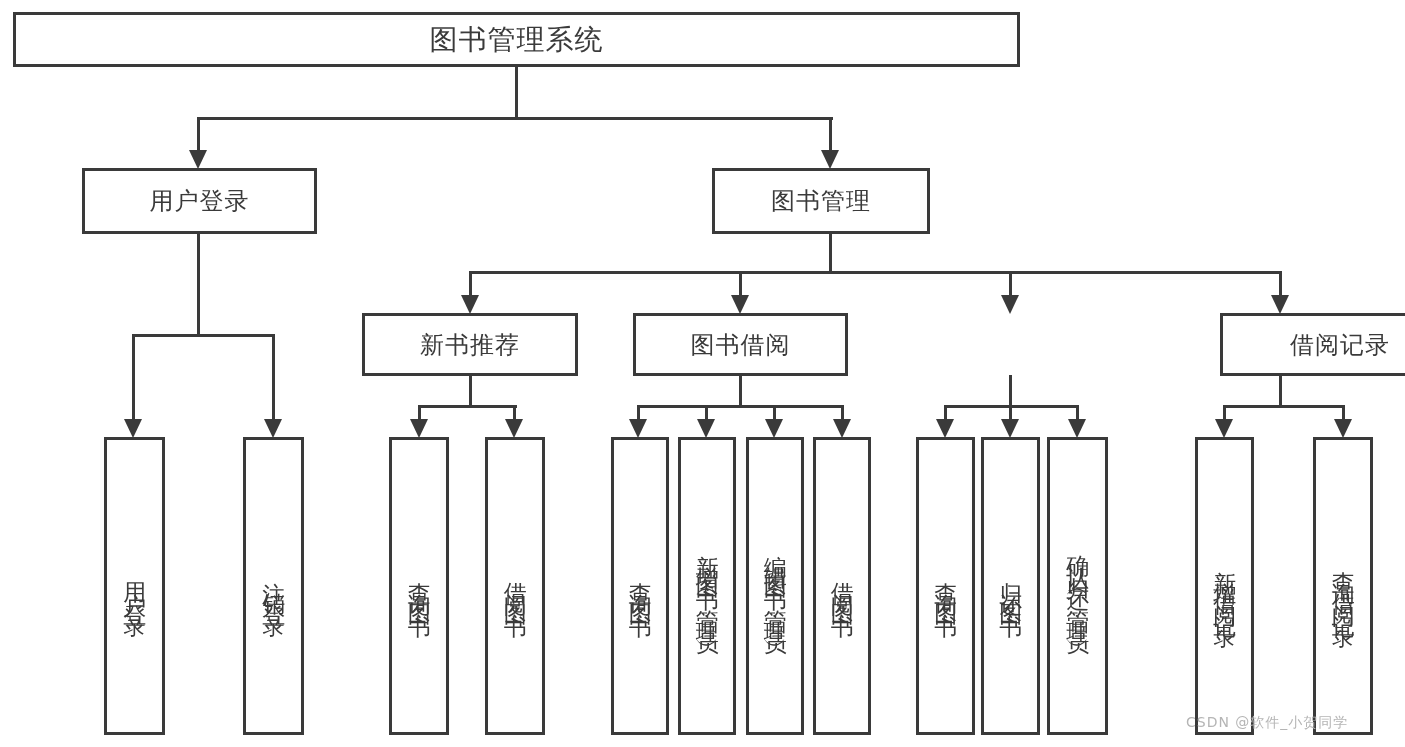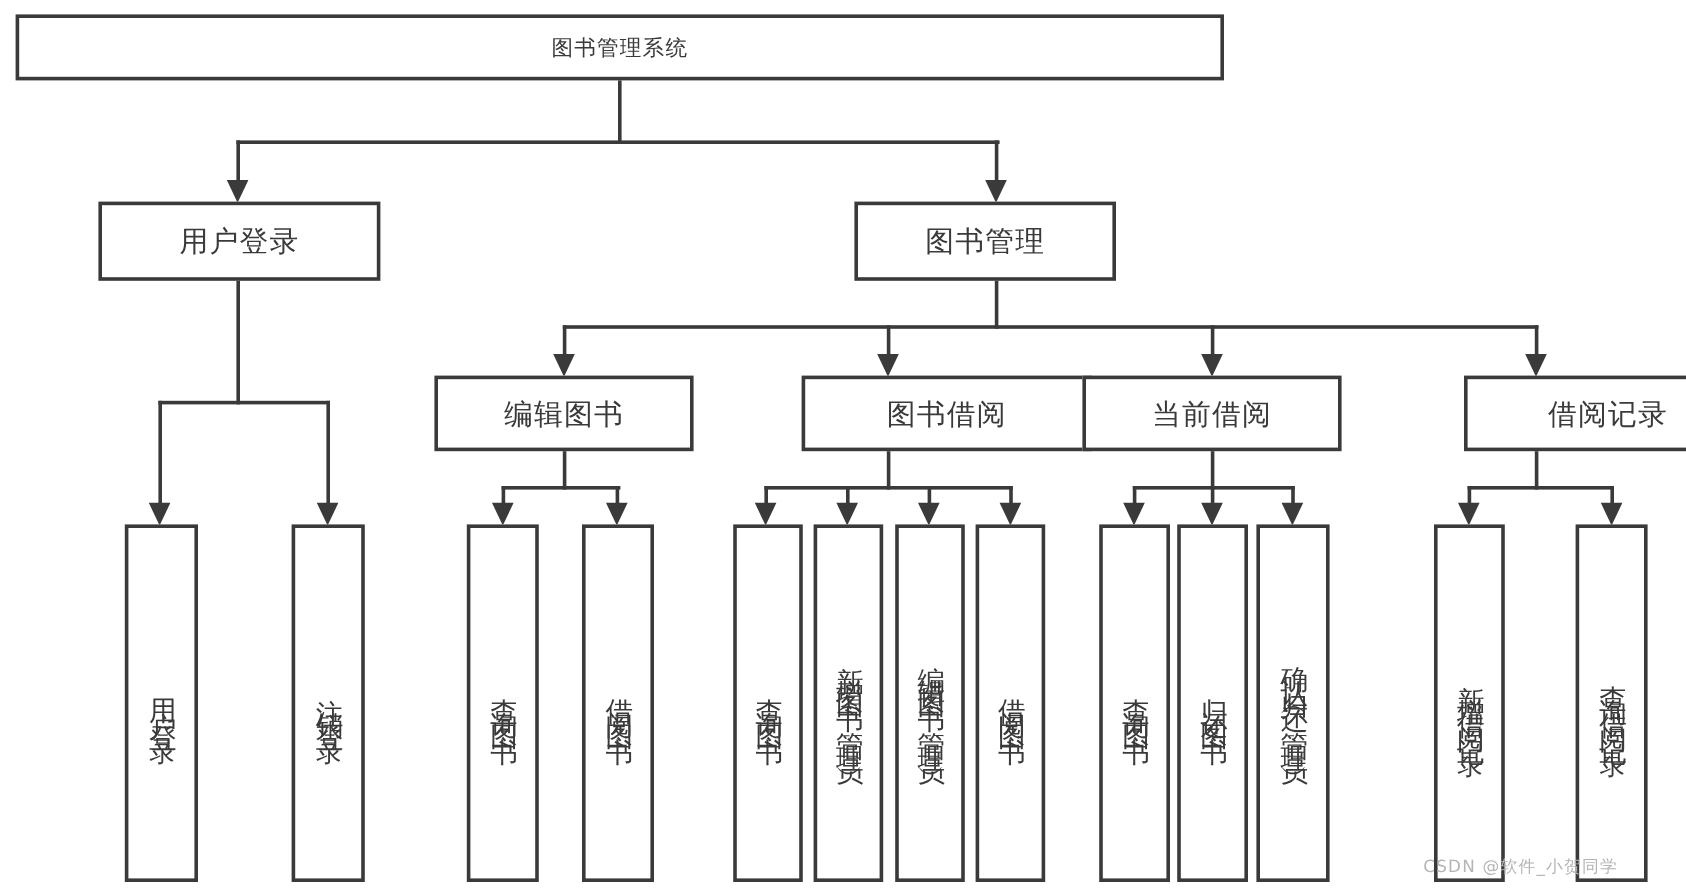--- a/index.html
+++ b/index.html
@@ -13,21 +13,21 @@
   .box{
     position:absolute;
     background:#fff;
     border:3px solid var(--line,#3a3a3a);
     box-sizing:border-box;
     display:flex;align-items:center;justify-content:center;
     color:var(--text,#3a3a3a);
     z-index:2;
   }
   .hbox{font-size:24px;letter-spacing:1px;}
-  .root{font-size:18px;}
+  .root{font-size:28px;}
   .vtext{
     writing-mode:vertical-rl;
     text-orientation:mixed;
     font-size:23px;
     line-height:1.1;
     letter-spacing:11px;
     color:var(--text,#3a3a3a);
   }
   .line{position:absolute;background:var(--line,#3a3a3a);z-index:1;}
   .arrow{
@@ -115,27 +115,24 @@
   </div>
 
   <div class="box hbox" style="left:82px;top:168px;width:235px;height:66px">
     <span>用户登录</span>
   </div>
   <div class="box hbox" style="left:712px;top:168px;width:218px;height:66px">
     <span>图书管理</span>
   </div>
 
   <div class="box hbox" style="left:362px;top:313px;width:216px;height:63px">
-    <span>编辑图书</span>
+    <span>新书推荐</span>
   </div>
-  <div class="box hbox" style="left:668px;top:313px;width:242px;height:63px">
+  <div class="box hbox" style="left:633px;top:313px;width:215px;height:63px">
     <span>图书借阅</span>
-  </div>
-  <div class="box hbox" style="left:902px;top:313px;width:216px;height:63px">
-    <span>当前借阅</span>
   </div>
   <div class="box hbox" style="left:1220px;top:313px;width:240px;height:63px">
     <span>借阅记录</span>
   </div>
 
   <div class="box" style="left:104px;top:437px;width:61px;height:298px">
     <span class="vtext">用户登录</span>
   </div>
   <div class="box" style="left:243px;top:437px;width:61px;height:298px">
     <span class="vtext">注销登录</span>

